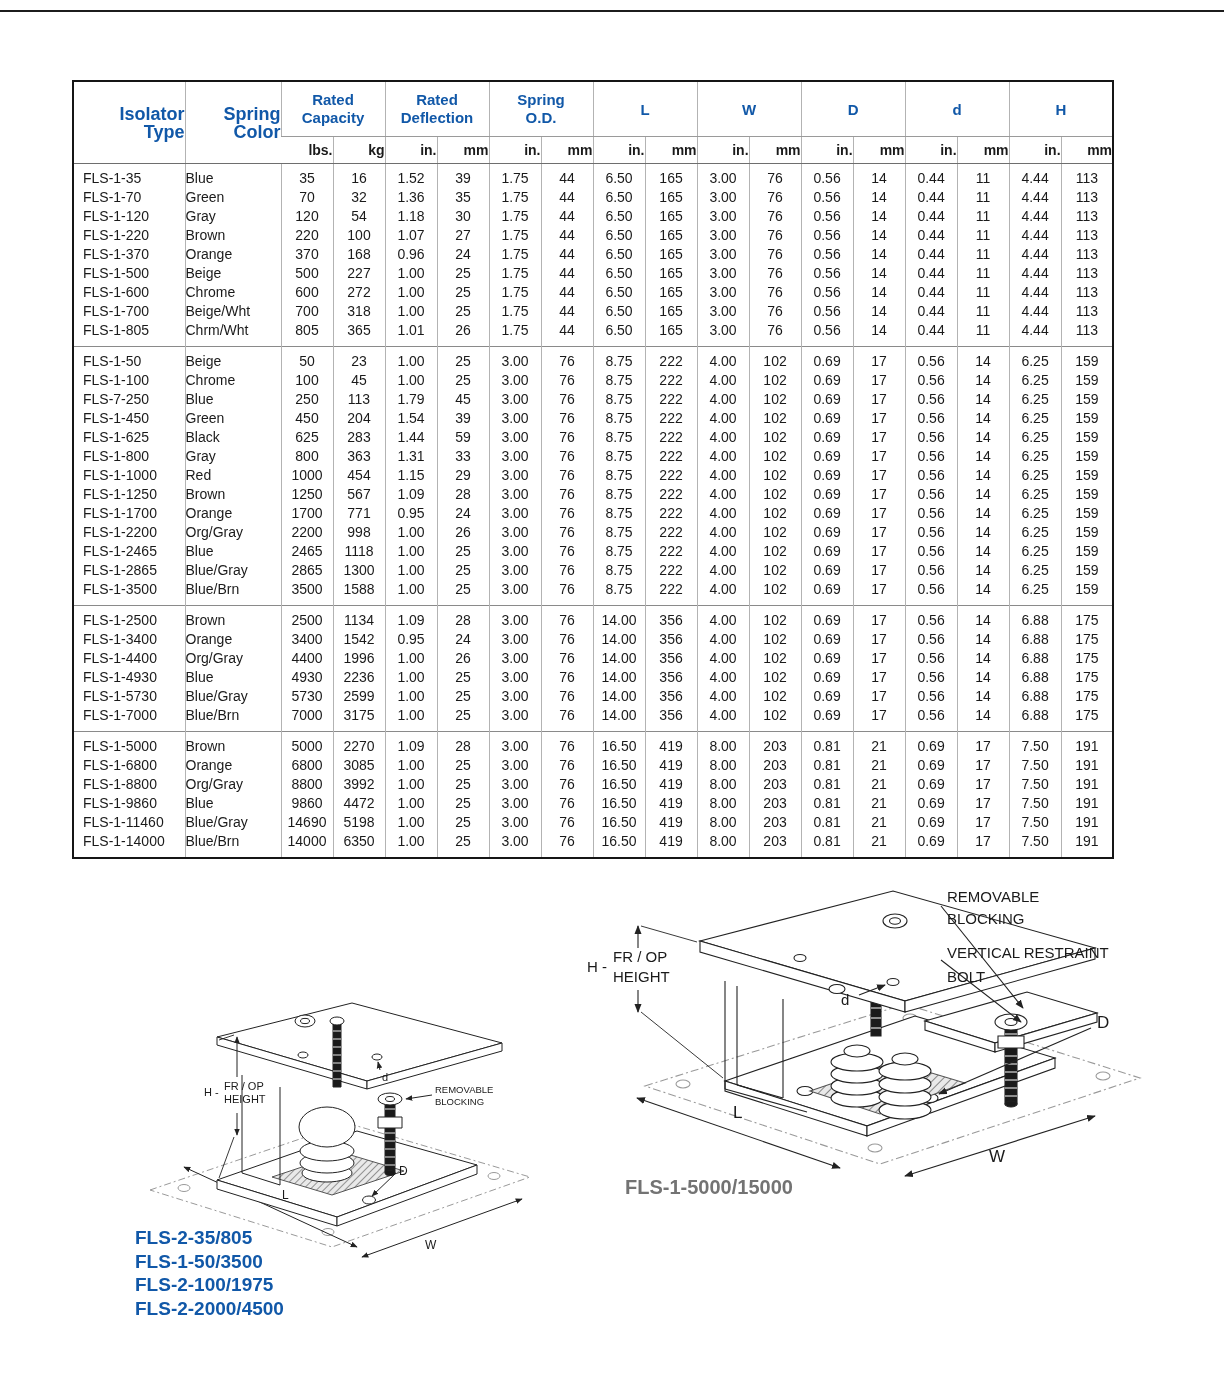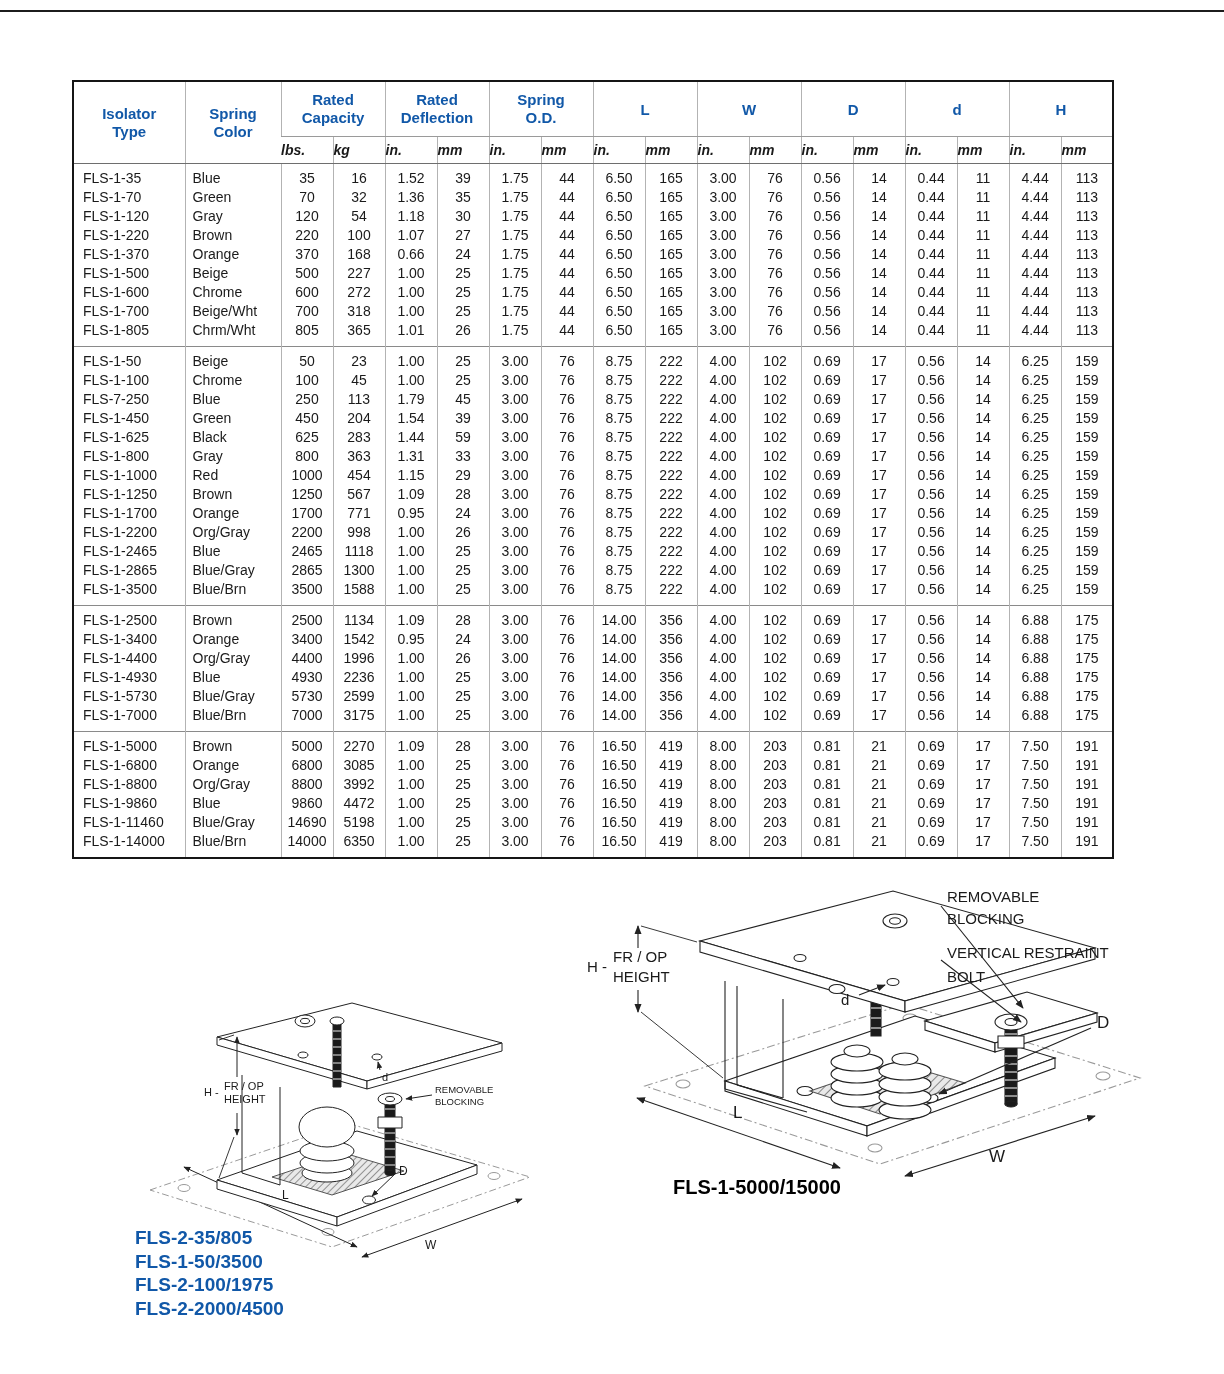--- a/index.html
+++ b/index.html
@@ -8,42 +8,42 @@
   .top-rule{position:absolute;left:0;top:10px;width:1224px;height:2px;background:#1c1c1c;}
 
   
   .table-wrap{position:absolute;left:72px;top:80px;}
   table.spec{border-collapse:collapse;table-layout:fixed;width:1040px;
              border:2.5px solid #151515;font-size:14px;}
   table.spec col.c-type{width:112px;} table.spec col.c-color{width:96px;}
   table.spec col.c-num{width:52px;}
   table.spec th,table.spec td{border-left:1px solid #b3b3b3;padding:0;}
   table.spec th:first-child,table.spec td:first-child{border-left:none;}
-  th.th-col{color:#1158a8;font-size:15px;font-weight:bold;text-align:center;
+  th.th-col{color:#1158a8;font-size:18px;font-weight:bold;text-align:right;
             padding-left:9px;vertical-align:middle;border-bottom:1.5px solid #6e6e6e;}
   th.th-group{color:#1158a8;font-size:15px;font-weight:bold;text-align:center;
               height:54px;vertical-align:middle;border-bottom:1px solid #9a9a9a;}
-  th.th-unit{font-size:14px;font-weight:bold;text-align:left;height:26px;
-             vertical-align:middle;border-bottom:1.5px solid #6e6e6e;font-style:italic;}
+  th.th-unit{font-size:14px;font-weight:bold;text-align:right;height:26px;
+             vertical-align:middle;border-bottom:1.5px solid #6e6e6e;}
   .two-line{white-space:pre-line;line-height:18px;}
   tbody.grp td{line-height:19px;text-align:center;}
   tbody.grp td.lft{text-align:left;}
   tbody.grp td:first-child{padding-left:9px;margin-left:22px;}
-  tbody.grp td:nth-child(2){padding-left:7px;}
+  tbody.grp td:nth-child(2){}
   tbody.grp tr:first-child td{padding-top:5px;}
   tbody.grp tr:last-child td{padding-bottom:6px;}
   tbody.grp+tbody.grp tr:first-child td{border-top:1px solid #8a8a8a;}
 
   
   .diag{position:absolute;}
   .diag svg{display:block;}
   .cap-left{position:absolute;left:135px;top:1226px;color:#1158a8;
             font-size:19px;font-weight:bold;line-height:23.5px;}
-  .cap-right{position:absolute;left:625px;top:1176px;color:#000000;
-             font-size:20px;font-weight:bold;margin-left:48px;}
+  .cap-right{position:absolute;left:625px;top:1176px;color:#737373;
+             font-size:20px;font-weight:bold;}
   text{font-family:"Liberation Sans",sans-serif;fill:#1a1a1a;}
 </style>
 </head>
 <body>
 
 <div class="top-rule"></div>
 
 <div class="table-wrap">
 <table class="spec">
   <colgroup>
@@ -182,21 +182,21 @@
           <td>0.44</td>
           <td>11</td>
           <td>4.44</td>
           <td>113</td>
         </tr>
         <tr>
           <td class="lft">FLS-1-370</td>
           <td class="lft">Orange</td>
           <td>370</td>
           <td>168</td>
-          <td>0.66</td>
+          <td>0.96</td>
           <td>24</td>
           <td>1.75</td>
           <td>44</td>
           <td>6.50</td>
           <td>165</td>
           <td>3.00</td>
           <td>76</td>
           <td>0.56</td>
           <td>14</td>
           <td>0.44</td>

